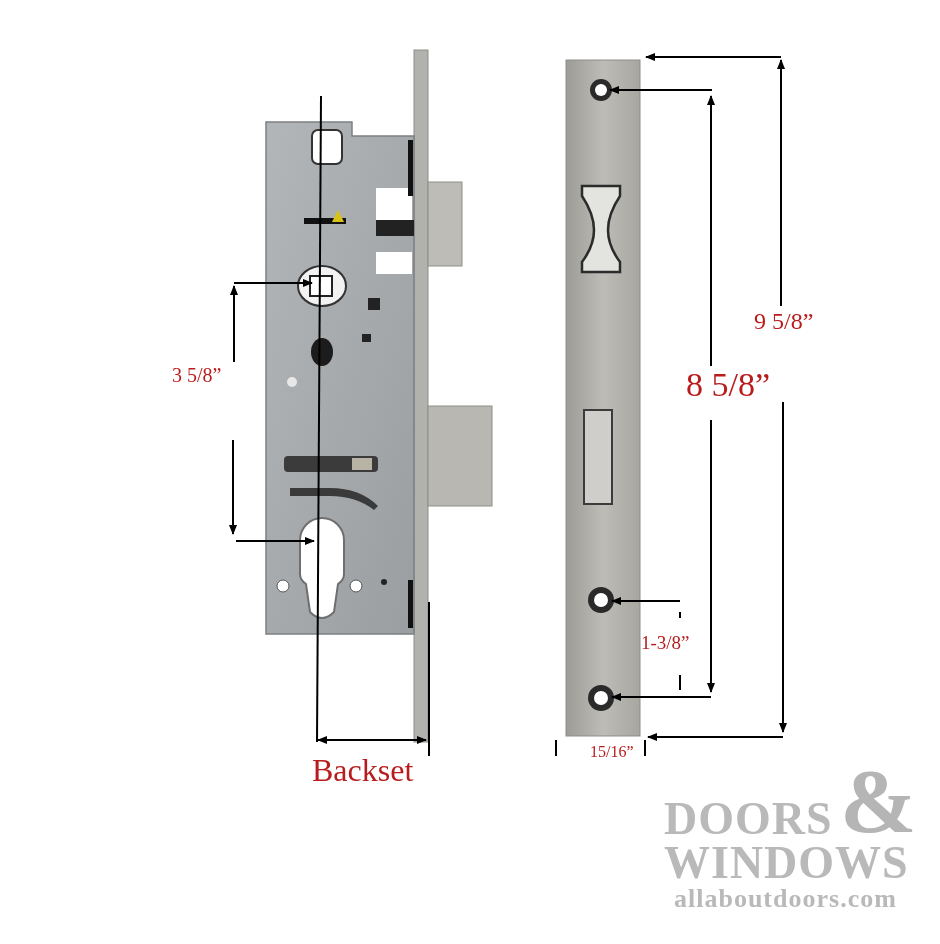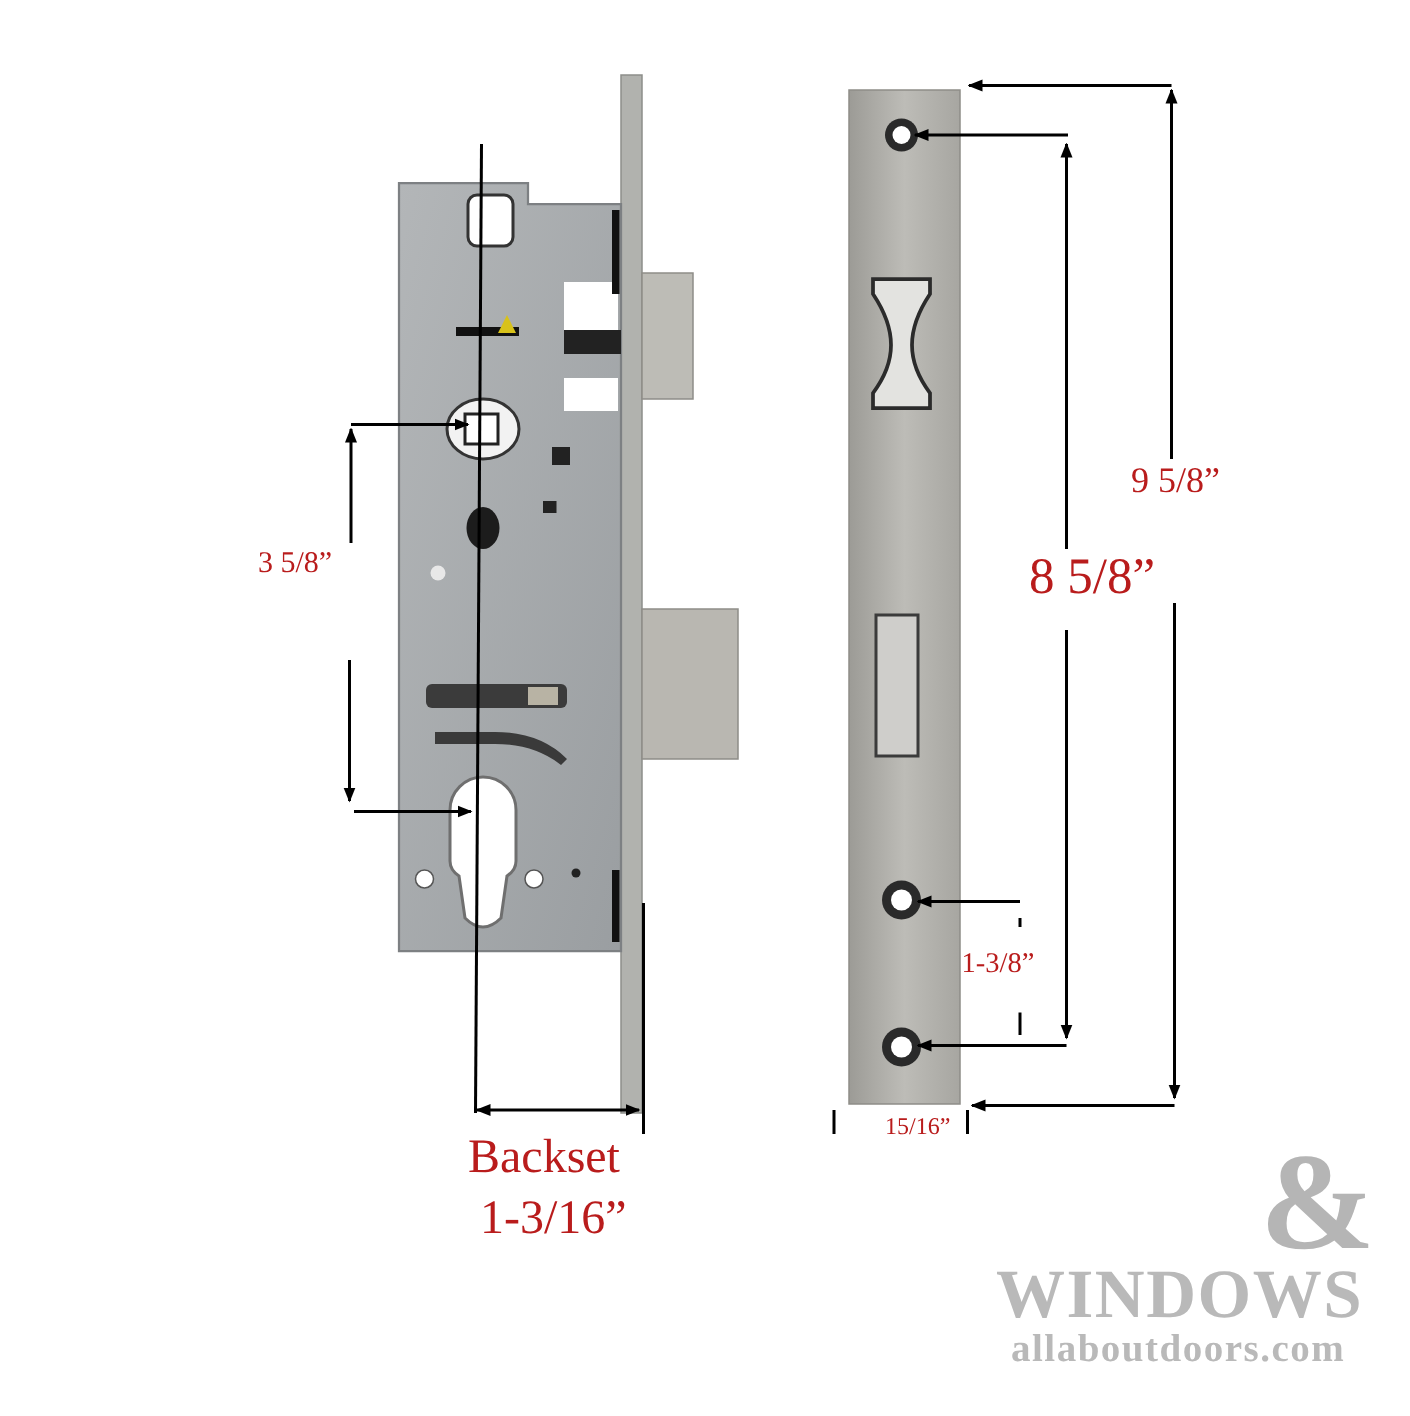--- a/index.html
+++ b/index.html
@@ -123,22 +123,22 @@
       <line x1="680" y1="612" x2="680" y2="618"></line>
       <line x1="680" y1="675" x2="680" y2="690"></line>
 
       <line x1="556" y1="740" x2="556" y2="756"></line>
       <line x1="645" y1="740" x2="645" y2="756"></line>
     </g>
   </svg>
 
   <div class="dim d-35">3 5/8”</div>
   <div class="dim d-backset">Backset</div>
-  <div class="dim d-backval">1-3/16”</div>
   <div class="dim d-95">9 5/8”</div>
   <div class="dim d-85">8 5/8”</div>
   <div class="dim d-138">1-3/8”</div>
   <div class="dim d-1516">15/16”</div>
 
   <div class="logo logo-amp">&amp;</div>
+  <div class="logo logo-l2">DOORS</div>
   <div class="logo logo-l3">WINDOWS</div>
   <div class="logo logo-url">allaboutdoors.com</div>
 </div>
 
 </body></html>

